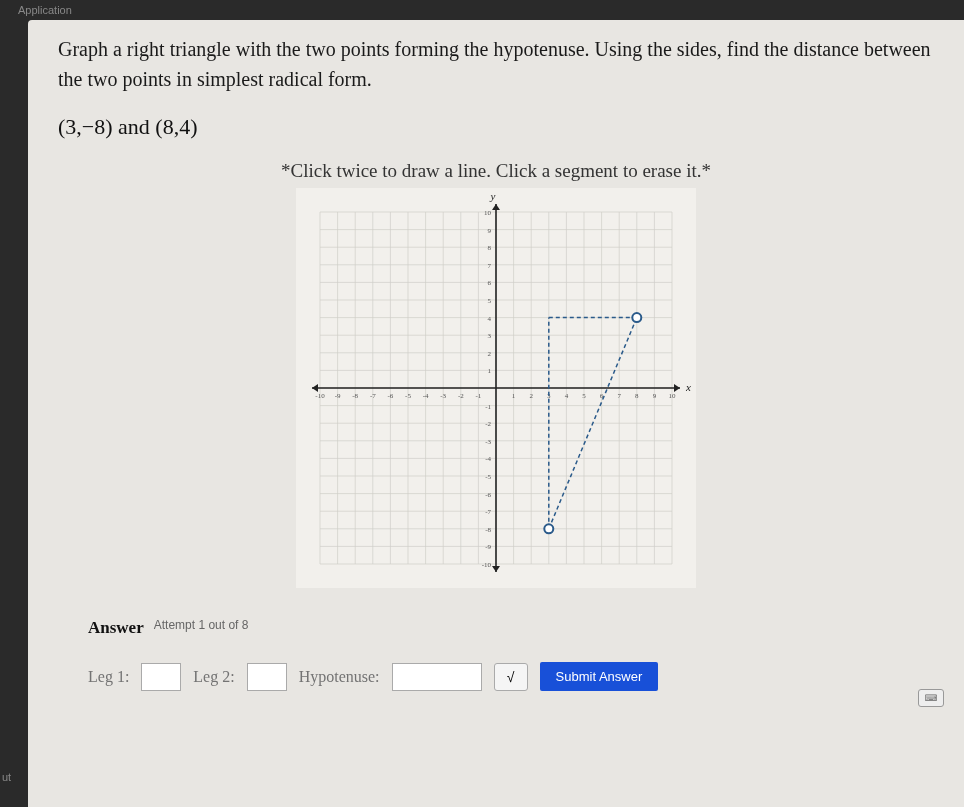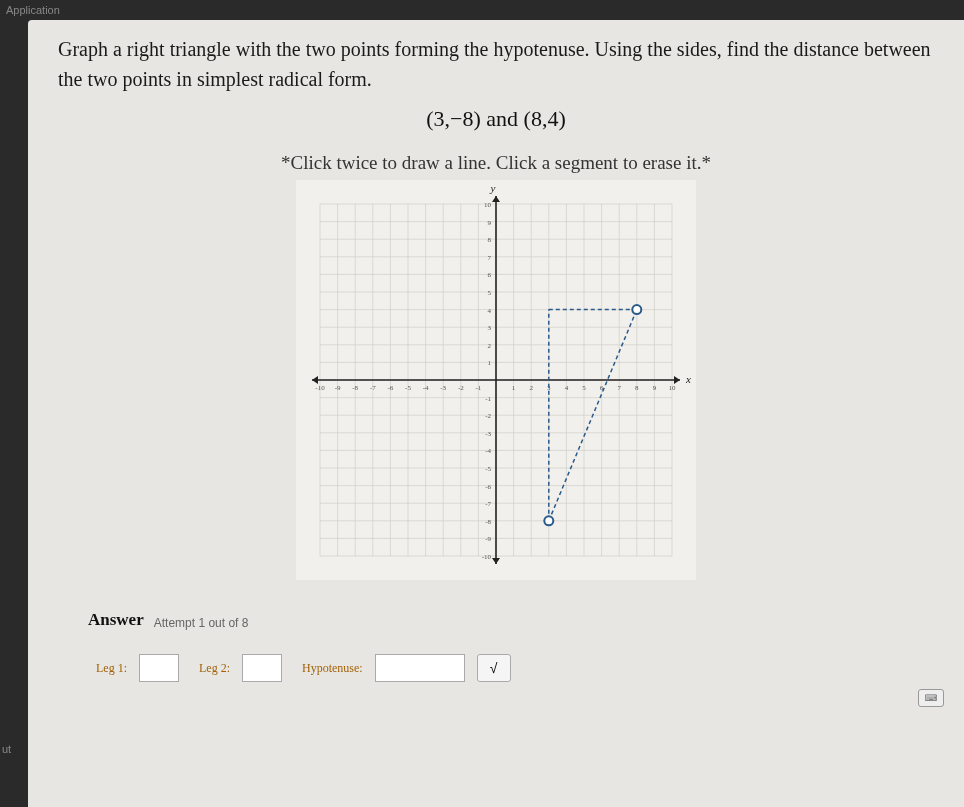--- a/index.html
+++ b/index.html
@@ -7,21 +7,21 @@
     font-family: Georgia, 'Times New Roman', serif;
     background: #2a2a2a;
     width: 964px;
     height: 807px;
     overflow: hidden;
     position: relative;
   }
   .tab-label {
     position: absolute;
     top: 4px;
-    left: 6px;
+    left: 18px;
     color: #888;
     font-size: 11px;
     font-family: Arial, sans-serif;
   }
   .page {
     position: absolute;
     left: 28px;
     top: 20px;
     right: 0;
     bottom: 0;
@@ -29,52 +29,52 @@
     padding: 14px 30px 20px 30px;
     border-radius: 4px 0 0 0;
   }
   .problem-text {
     font-size: 20px;
     line-height: 1.5;
     color: #1a1a1a;
     margin-bottom: 12px;
   }
   .points-line {
-    text-align: center;
+    text-align: left;
     font-size: 22px;
     color: #111;
-    margin: 12px 0 20px 0;
+    margin: 20px 0 20px 0;
   }
   .hint {
     text-align: center;
     font-size: 19px;
     color: #333;
     margin-bottom: 6px;
   }
   .graph-wrap {
     display: flex;
     justify-content: center;
     margin-bottom: 30px;
   }
   svg.graph { background: #f2f0ec; }
   .answer-row {
     display: flex;
-    align-items: flex-end;
+    align-items: flex-start;
     gap: 10px;
     margin: 20px 0 24px 30px;
   }
   .answer-label { font-size: 17px; font-weight: bold; color:#111;}
   .attempt { font-size: 12px; color: #666; font-family: Arial, sans-serif; }
   .inputs-row {
     display:flex;
     align-items:center;
     gap:12px;
     margin-left:30px;
   }
-  .field-label { font-size: 12px; color:#a16207;margin-left:8px; }
+  .field-label { font-size: 16px; color:#737373; }
   .small-input {
     width: 40px; height: 28px;
     border: 1px solid #aaa;
     background: #fff;
     font-size:14px;
     text-align:center;
   }
   .med-input {
     width: 90px; height: 28px;
     border: 1px solid #aaa;
@@ -97,21 +97,21 @@
     border: none;
     padding: 7px 16px;
     font-size: 13px;
     font-family: Arial, sans-serif;
     cursor: pointer;
     border-radius:2px;
   }
   .side-tab {
     position:absolute;
     left:2px;
-    bottom:52px;
+    bottom:24px;
     color:#888;
     font-size:11px;
     font-family:Arial,sans-serif;
   }
   .kbd-icon{
     position:absolute;
     right:20px;
     bottom:100px;
     width:26px;height:18px;
     border:1px solid #999;
@@ -241,16 +241,17 @@
   </div>
 
   <div class="inputs-row">
     <span class="field-label">Leg 1:</span>
     <input class="small-input" style="">
     <span class="field-label">Leg 2:</span>
     <input class="small-input" style="">
     <span class="field-label">Hypotenuse:</span>
     <input class="med-input" style="">
     <button class="sqrt-btn">√</button>
+    <button class="submit-btn">Submit Answer</button>
   </div>
 
   <div class="kbd-icon">⌨</div>
 </div>
 
 </body></html>

